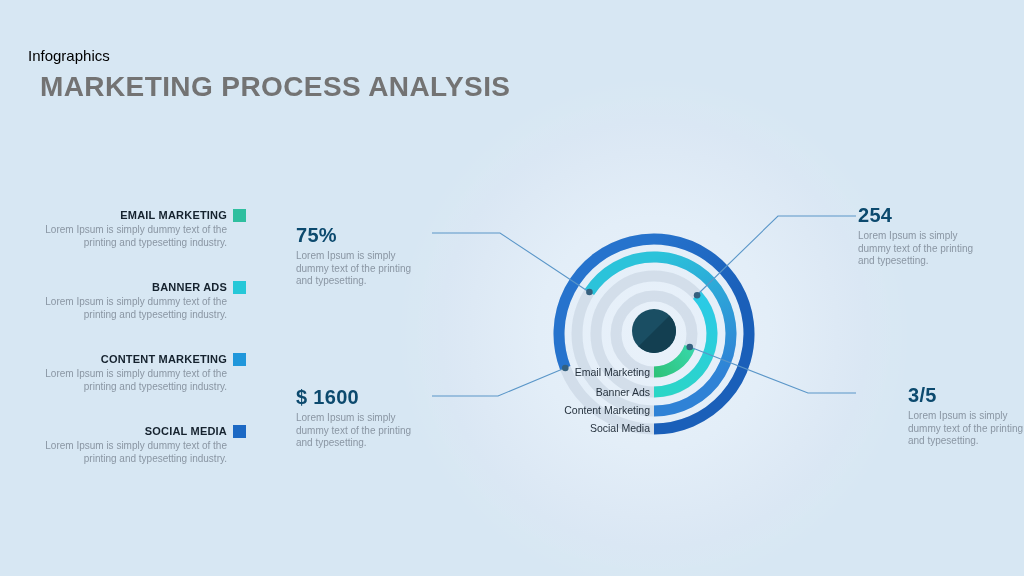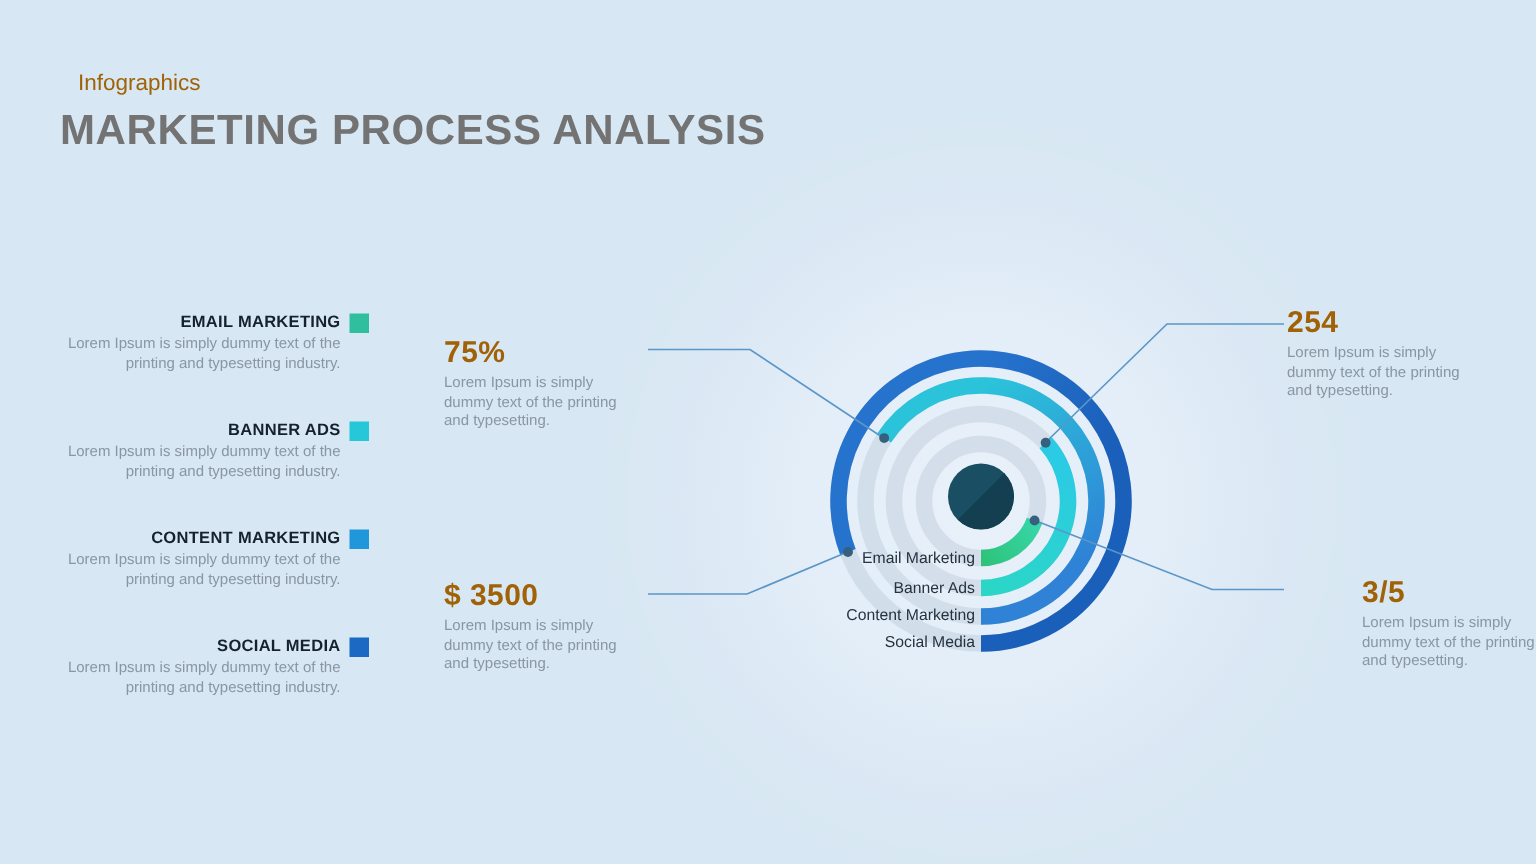--- a/index.html
+++ b/index.html
@@ -9,35 +9,35 @@
 
   
   .halo{position:absolute;left:374px;top:54px;width:560px;height:560px;border-radius:50%;
         background:radial-gradient(circle, rgba(255,255,255,.40) 0%, rgba(255,255,255,0) 66%);}
   .disc{position:absolute;left:414px;top:94px;width:480px;height:480px;border-radius:50%;
         background:radial-gradient(circle, #e9f1fa 0%, #e3eef8 34%, #dde9f5 54%, #dae7f4 63%, rgba(218,231,244,0) 70%);}
 
   svg.overlay{position:absolute;left:0;top:0;}
 
   
-  .eyebrow{position:absolute;left:52px;top:47px;font-size:15px;color:#a16207;}
+  .eyebrow{position:absolute;left:28px;top:47px;font-size:15px;color:#000000;}
   .title{position:absolute;left:40px;top:71px;font-size:28px;font-weight:bold;
          letter-spacing:.4px;color:#737373;}
 
   
   .l-item{position:absolute;left:40px;width:206px;text-align:right;}
   .l-item .hd{font-size:11px;font-weight:bold;letter-spacing:.2px;color:#15222e;
               padding-right:19px;}
   .l-item .bd{font-size:10px;line-height:12.5px;color:#8a96a3;padding-right:19px;margin-top:3px;}
   .l-item .sw{position:absolute;right:0;top:0;width:13px;height:13px;}
   .li-0{top:209px}.li-1{top:281px}.li-2{top:353px}.li-3{top:425px}
 
   
   .callout{position:absolute;width:126px;}
-  .callout .num{font-size:20px;font-weight:bold;color:#a16207;letter-spacing:.3px;}
+  .callout .num{font-size:20px;font-weight:bold;color:#0c4a6e;letter-spacing:.3px;}
   .callout .txt{font-size:10px;line-height:12.5px;color:#8a96a3;margin-top:3px;}
   .co-right{text-align:left;}
   .co-left{text-align:left;}
   .co-75{left:296px;top:224px;}
   .co-3500{left:296px;top:386px;}
   .co-254{left:858px;top:204px;}
   .co-35{left:908px;top:384px;}
 
   
   .ring-label{position:absolute;width:130px;text-align:right;font-size:10.5px;color:#26323e;}
@@ -149,21 +149,21 @@
   <div class="ring-label rl-0">Email Marketing</div>
   <div class="ring-label rl-1">Banner Ads</div>
   <div class="ring-label rl-2">Content Marketing</div>
   <div class="ring-label rl-3">Social Media</div>
 
   <div class="callout co-right co-75">
     <div class="num">75%</div>
     <div class="txt">Lorem Ipsum is simply dummy text of the printing and typesetting.</div>
   </div>
   <div class="callout co-right co-3500">
-    <div class="num">$ 3500</div>
+    <div class="num">$ 1600</div>
     <div class="txt">Lorem Ipsum is simply dummy text of the printing and typesetting.</div>
   </div>
   <div class="callout co-left co-254">
     <div class="num">254</div>
     <div class="txt">Lorem Ipsum is simply dummy text of the printing and typesetting.</div>
   </div>
   <div class="callout co-left co-35">
     <div class="num">3/5</div>
     <div class="txt">Lorem Ipsum is simply dummy text of the printing and typesetting.</div>
   </div>

